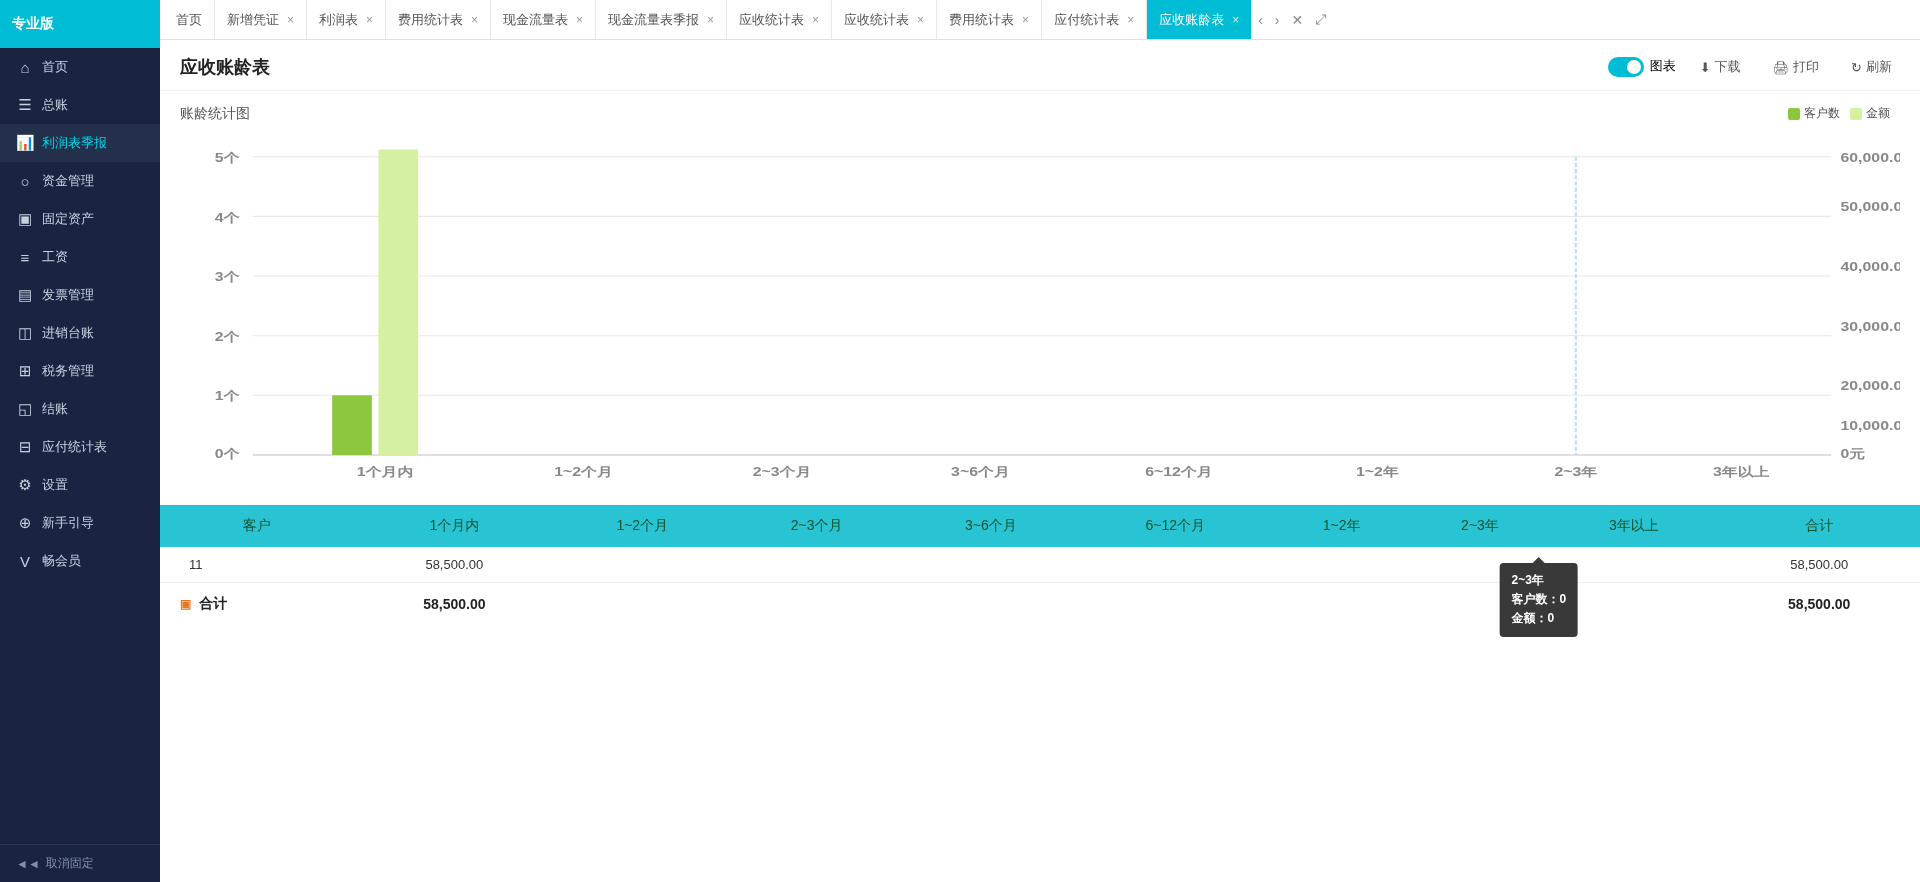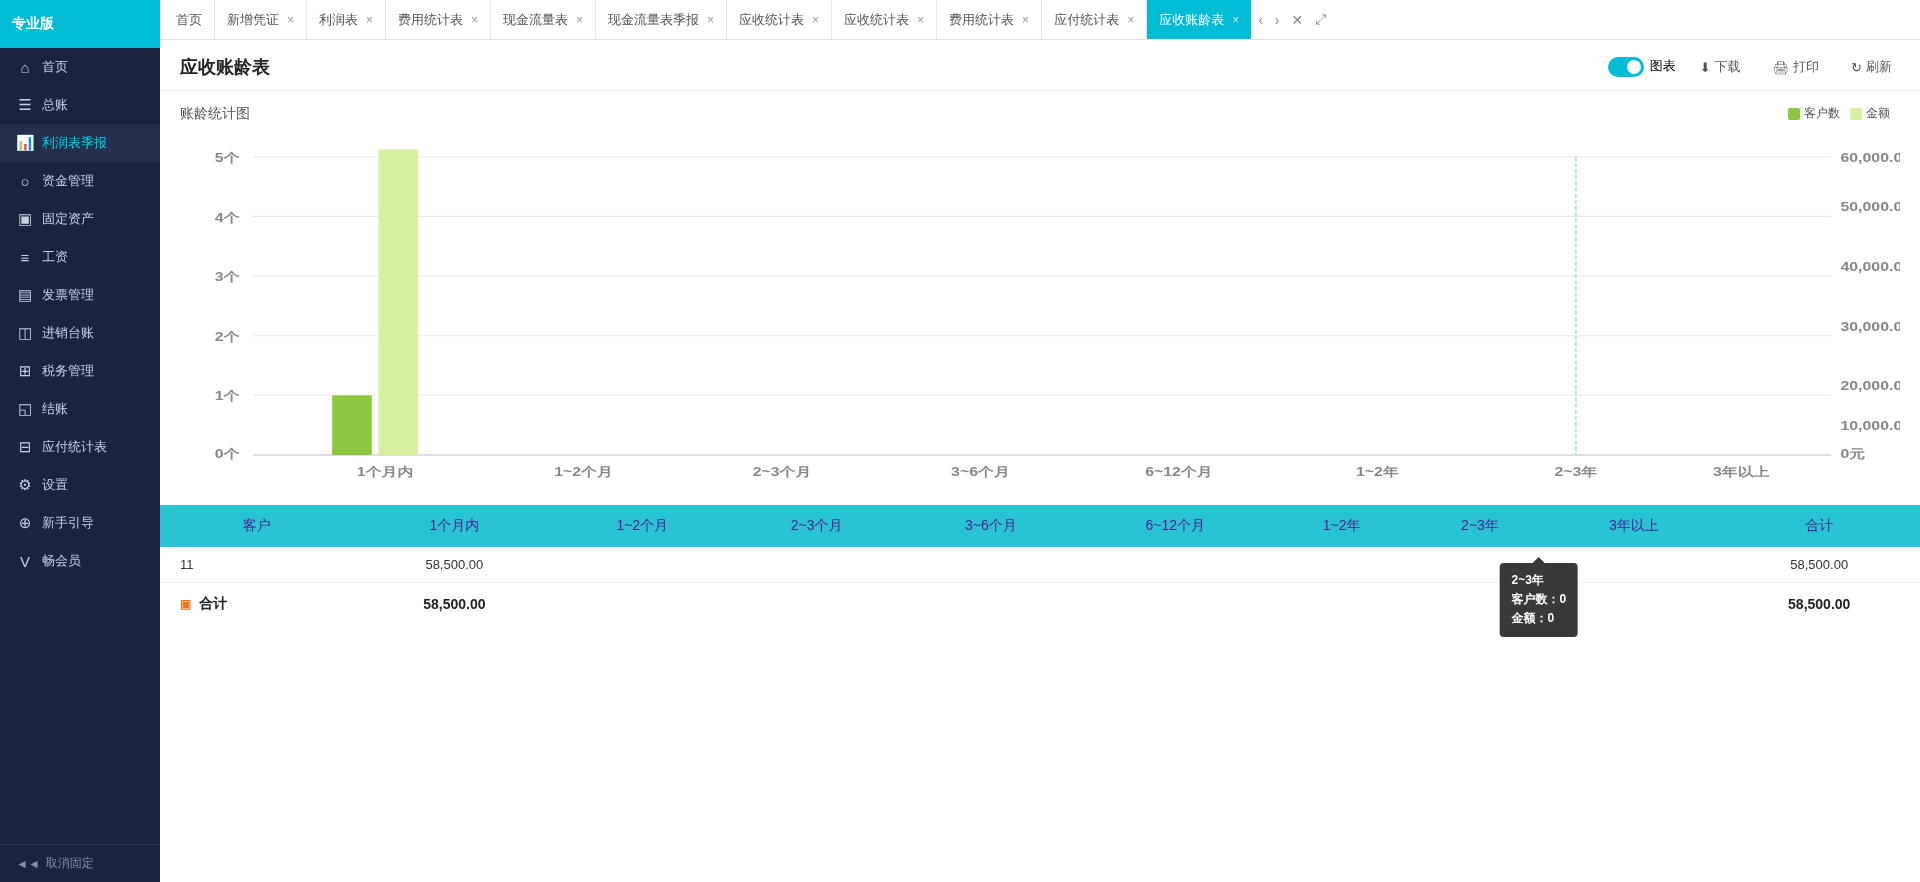--- a/index.html
+++ b/index.html
@@ -233,40 +233,40 @@
     }
 
     
     .data-table {
       width: 100%;
       border-collapse: collapse;
       background: #fff;
     }
     .data-table thead tr {
       background: #28c4d4;
-      color: #4c1d95;
+      color: #14532d;
       padding-left: 8px;
     }
     .data-table thead th {
       padding: 12px 8px;
       font-weight: 500;
       font-size: 14px;
       text-align: center;
       border: none;
     }
     .data-table tbody tr {
       border-bottom: 1px solid #f0f0f0;
     }
     .data-table tbody td {
       padding: 10px 8px;
       text-align: center;
       font-size: 13px;
       color: #333;
     }
-    .data-table tbody td:first-child { text-align: left; padding-left: 20px; }
+    .data-table tbody td:first-child { text-align: left; padding-left: 29px; }
     .data-table tfoot tr {
       background: #fff;
       font-weight: bold;
       border-top: 1px solid #e0e0e0;
     }
     .data-table tfoot td {
       padding: 12px 8px;
       text-align: center;
       font-size: 14px;
       font-weight: 700;

